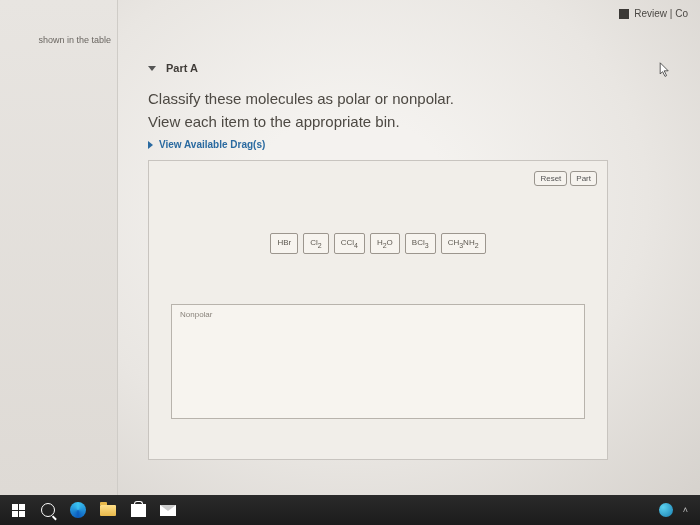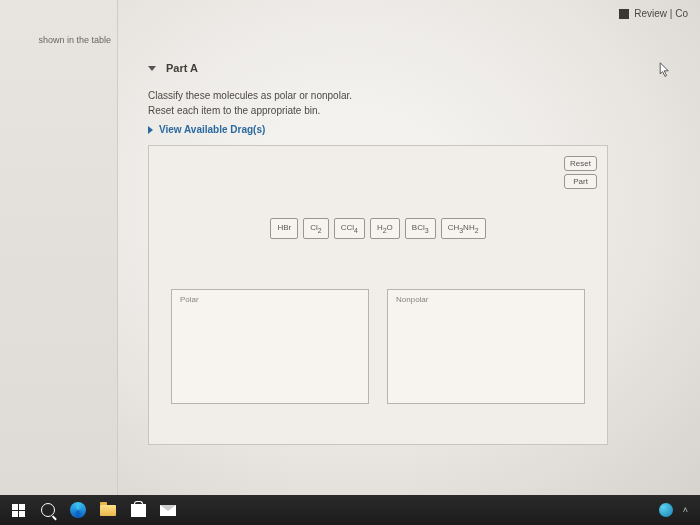--- a/index.html
+++ b/index.html
@@ -65,21 +65,21 @@
       color: #403c38;
     }
     .caret {
       width: 0; height: 0;
       border-left: 4px solid transparent;
       border-right: 4px solid transparent;
       border-top: 5px solid #555;
     }
     .instructions {
       margin: 14px 0 4px 0;
-      font-size: 10px;
+      font-size: 15px;
       color: #4d4943;
       line-height: 1.5;
     }
     .hints-row {
       display: flex;
       align-items: center;
       gap: 6px;
       font-size: 10px;
       color: #2a6aa0;
       margin-top: 6px;
@@ -97,21 +97,20 @@
       width: 460px;
       height: 300px;
       padding: 10px;
       position: relative;
     }
     .controls {
       position: absolute;
       top: 10px; right: 10px;
       display: flex;
       gap: 3px;
-      flex-direction: column;
     }
     .tiny-btn {
       border: 1px solid #9a958e;
       border-radius: 3px;
       background: #f6f3ee;
       font-size: 8px;
       padding: 2px 5px;
       color: #555;
       cursor: pointer;
     }
@@ -209,21 +208,21 @@
       <path d="M2 1 L2 15 L5 12 L8 18 L10 17 L7 11 L12 11 Z" fill="#fff" stroke="#333" stroke-width="1"></path>
     </svg>
 
     <div class="part-header">
       <span class="caret"></span>
       <span>Part A</span>
     </div>
 
     <div class="instructions">
       <div>Classify these molecules as polar or nonpolar.</div>
-      <div style="font-weight:normal;">Reset each item to the appropriate bin.</div>
+      <div style="font-weight:normal;">View each item to the appropriate bin.</div>
     </div>
 
     <div class="hints-row">
       <span class="hints-caret"></span>
       <span style="font-weight:bold;">View Available Drag(s)</span>
     </div>
 
     <div class="work-area">
       <div class="controls">
         <button class="tiny-btn">Reset</button>
@@ -234,23 +233,20 @@
         <div class="molecule">HBr</div>
         <div class="molecule">Cl<sub>2</sub></div>
         <div class="molecule">CCl<sub>4</sub></div>
         <div class="molecule">H<sub>2</sub>O</div>
         <div class="molecule">BCl<sub>3</sub></div>
         <div class="molecule">CH<sub>3</sub>NH<sub>2</sub></div>
       </div>
 
       <div class="bins">
         <div class="bin">
-          <div class="bin-label">Polar</div>
-        </div>
-        <div class="bin">
           <div class="bin-label">Nonpolar</div>
         </div>
       </div>
     </div>
   </div>
 </div>
 
 <div class="taskbar">
   <div class="tb-item">
     <div class="win-icon">

